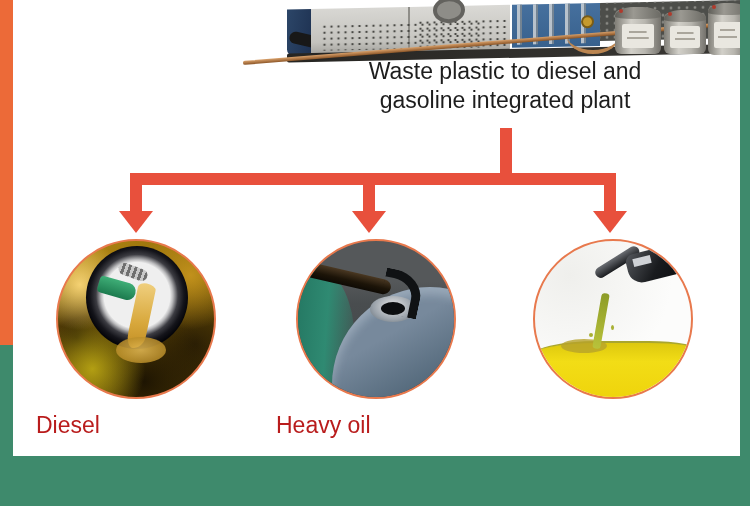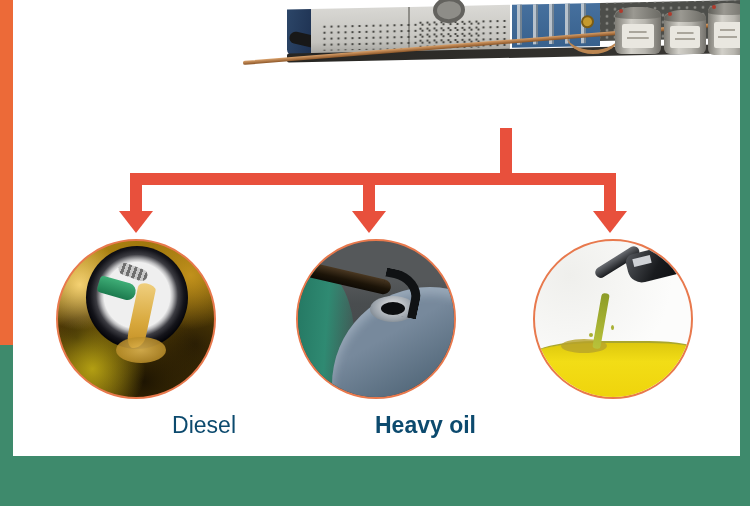--- a/index.html
+++ b/index.html
@@ -136,22 +136,22 @@
     transform:rotate(-32deg);transform-origin:left bottom;
     background:linear-gradient(180deg,#6a6d72,#1a1c1f);}
   .g-body{left:92px;top:8px;width:56px;height:30px;border-radius:8px 12px 10px 14px;
     transform:rotate(-14deg);
     background:linear-gradient(130deg,#54575c,#191b1e 55%,#0c0d0f);}
   .g-band{left:98px;top:16px;width:18px;height:8px;background:#cfd2d6;transform:rotate(-14deg);}
   .g-handle{left:128px;top:-8px;width:34px;height:30px;border:8px solid #1a1c1e;border-radius:50%;
     border-left-color:rgba(0,0,0,0);border-bottom-color:rgba(0,0,0,0);transform:rotate(24deg);}
 
   
-  .out-label{top:412px;width:200px;text-align:right;font-size:23px;color:#0c4a6e;z-index:10;}
-  .lbl-1{left:36px;} .lbl-2{left:276px;font-weight:bold;} .lbl-3{left:516px;}
+  .out-label{top:412px;width:200px;text-align:left;font-size:23px;color:#b91c1c;z-index:10;}
+  .lbl-1{left:36px;} .lbl-2{left:276px;} .lbl-3{left:516px;}
 </style>
 </head>
 <body>
 
 <div class="canvas">
 
   <div class="abs machine">
     <div class="m-body">
       <div class="m-blue-left"></div>
       <div class="m-handle"></div>
@@ -179,20 +179,22 @@
       <div class="can-label"></div>
     </div>
     <div class="can can-3">
       <div class="can-cap"></div>
       <div class="can-dot"></div>
       <div class="can-label"></div>
     </div>
   </div>
 
   <div class="abs title">
+    <div>Waste plastic to diesel and</div>
+    <div>gasoline integrated plant</div>
   </div>
 
   <div class="abs red c-stem"></div>
   <div class="abs red c-hbar"></div>
   <div class="abs red c-v c-v1"></div>
   <div class="abs c-head c-h1"></div>
   <div class="abs red c-v c-v2"></div>
   <div class="abs c-head c-h2"></div>
   <div class="abs red c-v c-v3"></div>
   <div class="abs c-head c-h3"></div>

